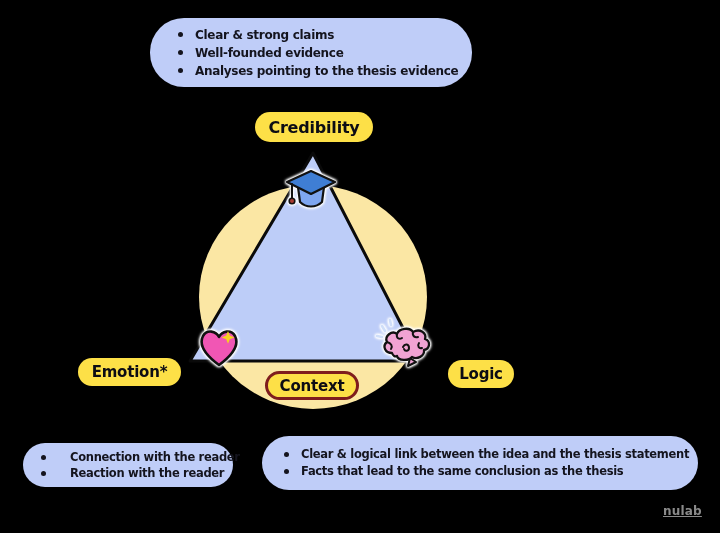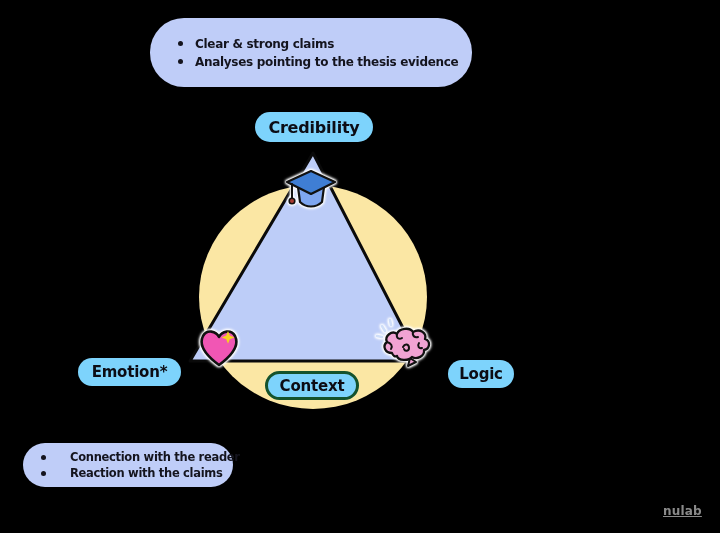--- a/index.html
+++ b/index.html
@@ -23,29 +23,29 @@
     margin-right:12px;flex:0 0 auto;
   }
   .callout-top{left:150px;top:18px;width:322px;height:69px;padding-left:28px;justify-content:center;}
   .callout-top li{font-size:12px;line-height:18px;}
   .callout-bl{left:23px;top:443px;width:210px;height:44px;padding-left:18px;border-radius:22px;}
   .callout-bl li{font-size:11.5px;line-height:16px;gap:12px;}
   .callout-br{left:262px;top:436px;width:436px;height:54px;padding-left:22px;border-radius:27px;}
   .callout-br li{font-size:11.5px;line-height:17px;}
   
   .pill{
-    position:absolute;background:#7dd3fc;border-radius:16px;
+    position:absolute;background:#fde047;border-radius:16px;
     display:flex;align-items:center;justify-content:center;
     font-weight:bold;color:#0c0c14;letter-spacing:-0.2px;box-sizing:border-box;
     z-index:6;
   }
   .pill-credibility{left:255px;top:112px;width:118px;height:30px;font-size:16px;}
   .pill-emotion{left:78px;top:358px;width:103px;height:28px;font-size:15px;}
   .pill-logic{left:448px;top:360px;width:66px;height:28px;font-size:15px;}
-  .pill-context{left:265px;top:371px;width:94px;height:29px;font-size:15px;border:3px solid #14532d;border-radius:17px;}
+  .pill-context{left:265px;top:371px;width:94px;height:29px;font-size:15px;border:3px solid #7f1d1d;border-radius:17px;}
   
   .yellow-circle{
     position:absolute;left:199px;top:185px;width:228px;height:224px;
     background:#fbe7a4;border-radius:50%;z-index:1;
   }
   .triangle-svg{position:absolute;left:178px;top:146px;z-index:2;}
   .icon{position:absolute;z-index:4;
     filter:drop-shadow(0 0 1px #fff) drop-shadow(0 0 1px #fff) drop-shadow(0 0 1px #fff);
   }
   .icon-cap{left:284px;top:167px;}
@@ -60,20 +60,24 @@
 </head>
 <body>
 
 <div class="canvas">
 
   <div class="callout callout-top">
     <ul>
       <li>
           <span class="dot"></span>
           <span>Clear &amp; strong claims</span>
+        </li>
+      <li>
+          <span class="dot"></span>
+          <span>Well-founded evidence</span>
         </li>
       <li>
           <span class="dot"></span>
           <span>Analyses pointing to the thesis evidence</span>
         </li>
     </ul>
   </div>
 
   <div class="pill pill-credibility">
     <span>Credibility</span>
@@ -123,21 +127,33 @@
   </div>
 
   <div class="callout callout-bl">
     <ul>
       <li>
           <span class="dot"></span>
           <span>Connection with the reader</span>
         </li>
       <li>
           <span class="dot"></span>
-          <span>Reaction with the claims</span>
+          <span>Reaction with the reader</span>
         </li>
     </ul>
   </div>
 
+  <div class="callout callout-br">
+    <ul>
+      <li>
+          <span class="dot"></span>
+          <span>Clear &amp; logical link between the idea and the thesis statement</span>
+        </li>
+      <li>
+          <span class="dot"></span>
+          <span>Facts that lead to the same conclusion as the thesis</span>
+        </li>
+    </ul>
+  </div>
 
   <div class="watermark">nulab</div>
 
 </div>
 
 </body></html>

